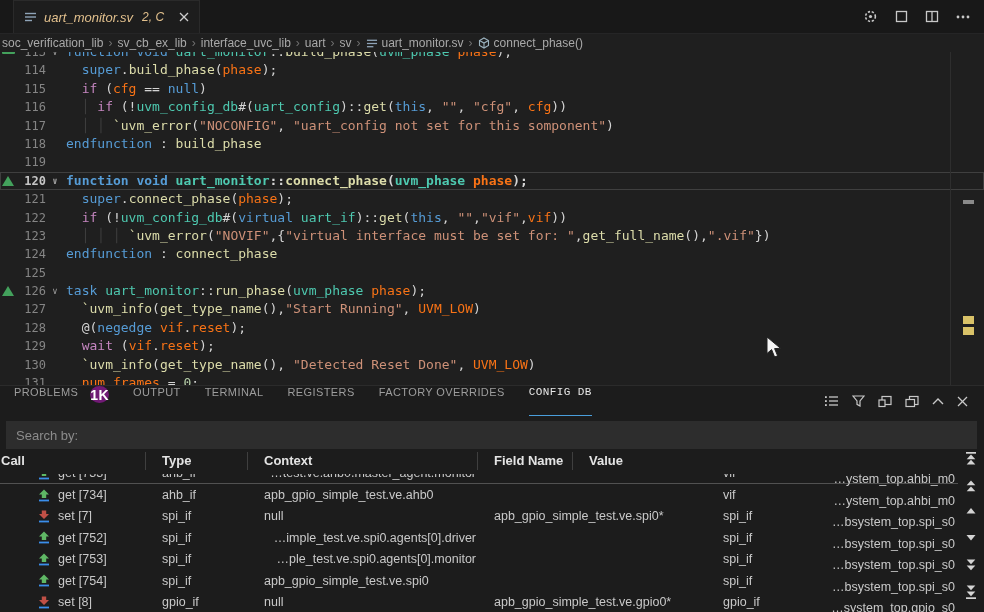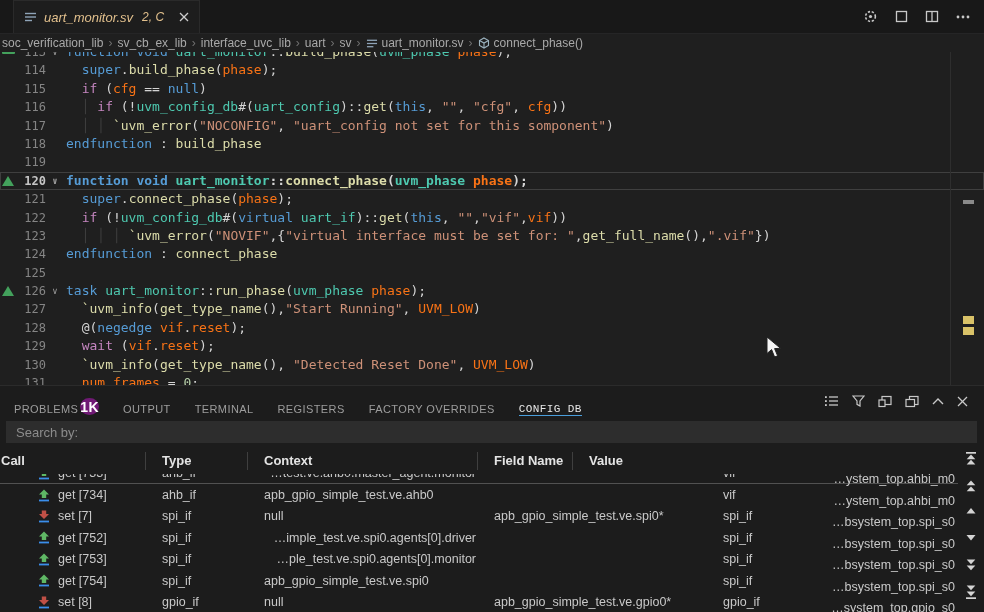--- a/index.html
+++ b/index.html
@@ -37,28 +37,28 @@
   .fold { width:18px; flex:none; text-align:center; color:#9d9d9d; font-size:9px; }
   .ct { padding-left:2px; }
   .tk-kw{color:#569cd6}.tk-ct{color:#c586c0}.tk-ty{color:#4ec9b0}.tk-fn{color:#dcdcaa}
   .tk-va{color:#f97316}.tk-st{color:#ce9178}.tk-p{color:#d4d4d4}.tk-gd{color:#3f3f3f}.tk-nu{color:#b5cea8}
   .ed-vline { position:absolute; left:950px; top:0; bottom:0; width:1px; background:#2e2e2e; }
   .ruler-mark { position:absolute; left:963px; width:11px; }
 
   
   .panel { position:absolute; top:385px; left:0; right:0; bottom:0; background:#1c1c1c; border-top:1px solid #2b2b2b; }
   .ptabs { height:30px; display:flex; align-items:stretch; padding-left:14px; }
-  .ptab { display:flex; align-items:flex-end; gap:2px; font-size:11px; letter-spacing:.4px;
+  .ptab { display:flex; align-items:flex-start; gap:12px; font-size:11px; letter-spacing:.4px;
     color:#9d9d9d; margin-right:24px; border-bottom:1px solid transparent; }
   .ptab.active { color:#e7e7e7; border-bottom-color:#4a9edb;font-family:Liberation Mono, monospace; }
   .badge { background:#701a75; color:#fff; border-radius:50%; font-size:14px; min-width:17px; height:17px;
     display:flex; align-items:center; justify-content:center; font-weight:bold; }
   .panel-actions { margin-left:auto; display:flex; align-items:center; gap:13px; padding-right:16px; }
 
-  .psearch { position:absolute; top:35px; left:6px; right:7px; height:22px; background:#2d2d2d;
+  .psearch { position:absolute; top:35px; left:6px; right:7px; height:28px; background:#2d2d2d;
     border:none; outline:none; color:#cccccc; font-size:13px; padding-left:10px; font-family:"Liberation Sans",sans-serif; }
   .psearch::placeholder { color:#8c8c8c; opacity:1; }
 
   .thead { position:absolute; top:62px; left:0; right:26px; height:26px; display:flex; align-items:center;
     font-size:13px; font-weight:bold; color:#e4e4e4; }
   .hcell { height:18px; line-height:18px; border-right:1px solid #3f3f3f; padding-left:16px;
     white-space:nowrap; overflow:hidden; }
   .hcell:last-child { border-right:none; }
   .c0{width:146px}.c1{width:102px}.c2{width:230px}.c3{width:229px}.c4{width:95px}.c5{width:156px}
   .hcell.c0{padding-left:1px}

